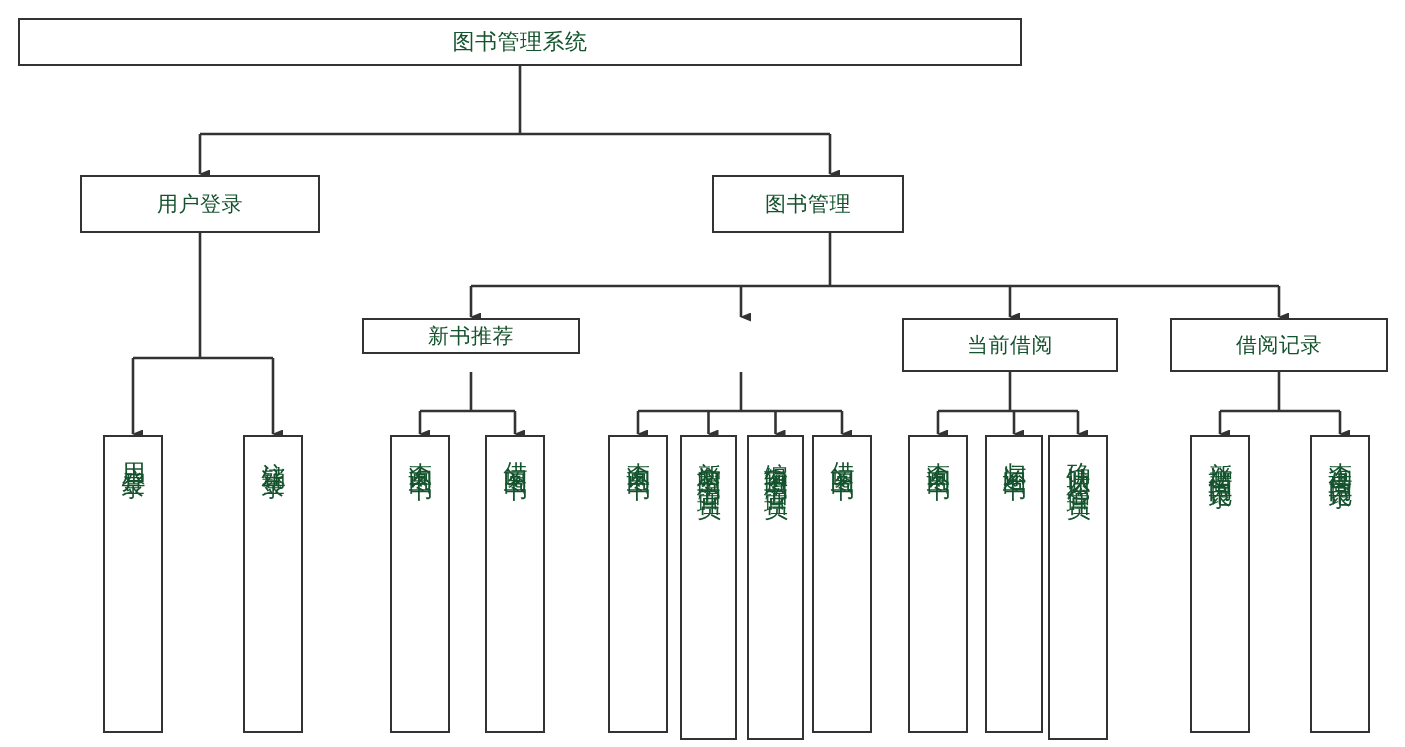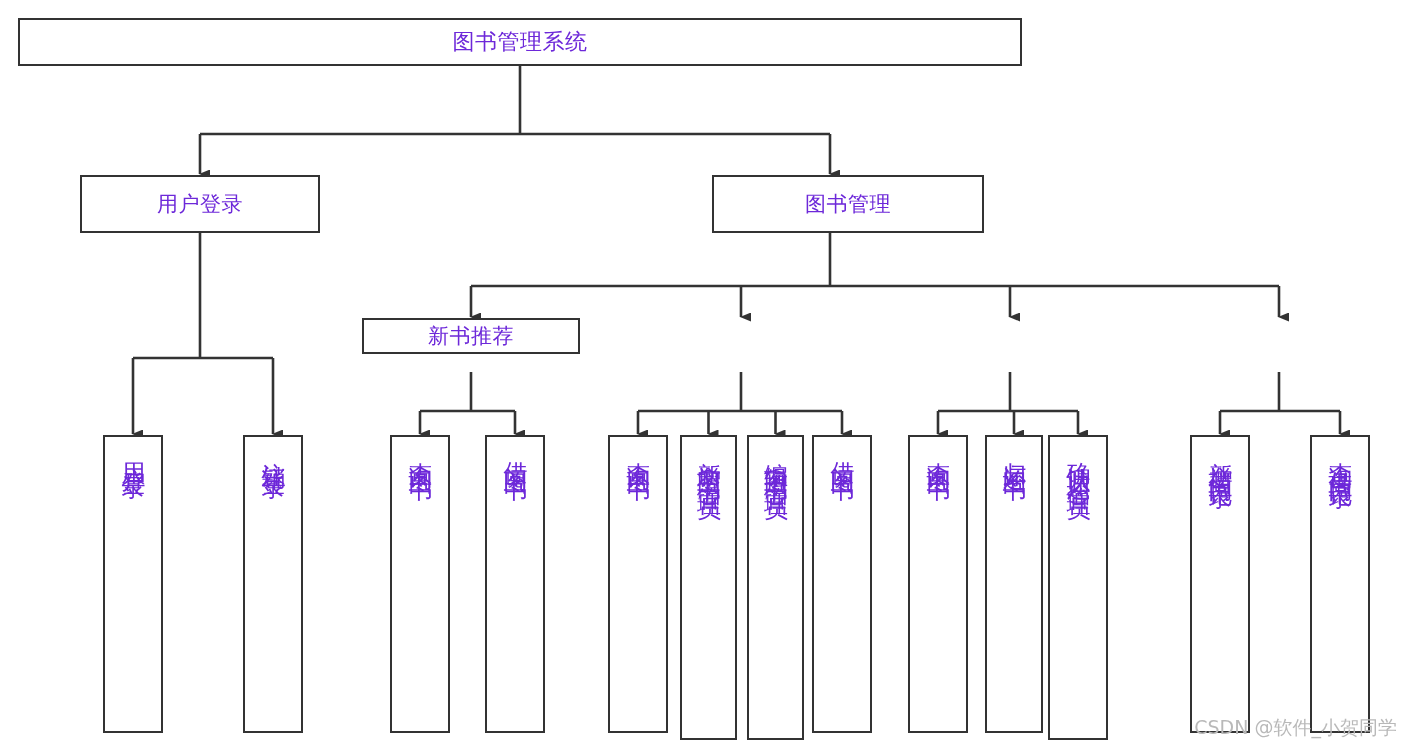--- a/index.html
+++ b/index.html
@@ -26,21 +26,21 @@
     position:absolute;
     box-sizing:border-box;
     background:#ffffff;
     border:2px solid #333333;
     display:flex;
     align-items:center;
     justify-content:center;
     z-index:3;
   }
   .node .label{
-    color:#6d28d9;
+    color:#14532d;
     line-height:1.18;
     text-align:right;
     letter-spacing:0.5px;
   }
   
   .node.h .label{
     font-size:21px;
     white-space:nowrap;
   }
   .node.root .label{ font-size:22px; }
@@ -109,26 +109,32 @@
       </g>
   </svg>
 
   <div class="node root h" style="left:18px;top:18px;width:1004px;height:48px;">
     <span class="label">图书管理系统</span>
   </div>
 
   <div class="node h" style="left:80px;top:175px;width:240px;height:58px;">
     <span class="label">用户登录</span>
   </div>
-  <div class="node h" style="left:712px;top:175px;width:272px;height:58px;">
+  <div class="node h" style="left:712px;top:175px;width:192px;height:58px;">
     <span class="label">图书管理</span>
   </div>
 
   <div class="node h" style="left:362px;top:318px;width:218px;height:36px;">
     <span class="label">新书推荐</span>
+  </div>
+  <div class="node h" style="left:902px;top:318px;width:216px;height:54px;">
+    <span class="label">当前借阅</span>
+  </div>
+  <div class="node h" style="left:1170px;top:318px;width:218px;height:54px;">
+    <span class="label">借阅记录</span>
   </div>
 
   <div class="node v" style="left:103px;top:435px;width:60px;height:298px;">
     <span class="label">用户登录</span>
   </div>
   <div class="node v" style="left:243px;top:435px;width:60px;height:298px;">
     <span class="label">注销登录</span>
   </div>
 
   <div class="node v" style="left:390px;top:435px;width:60px;height:298px;">
@@ -161,14 +167,13 @@
     <span class="label">确认归还（管理员）</span>
   </div>
 
   <div class="node v" style="left:1190px;top:435px;width:60px;height:298px;">
     <span class="label">新增借阅记录</span>
   </div>
   <div class="node v" style="left:1310px;top:435px;width:60px;height:298px;">
     <span class="label">查询借阅记录</span>
   </div>
 
-  <div class="watermark">CSDN @软件_小贺同学</div>
 </div>
 
 </body></html>

